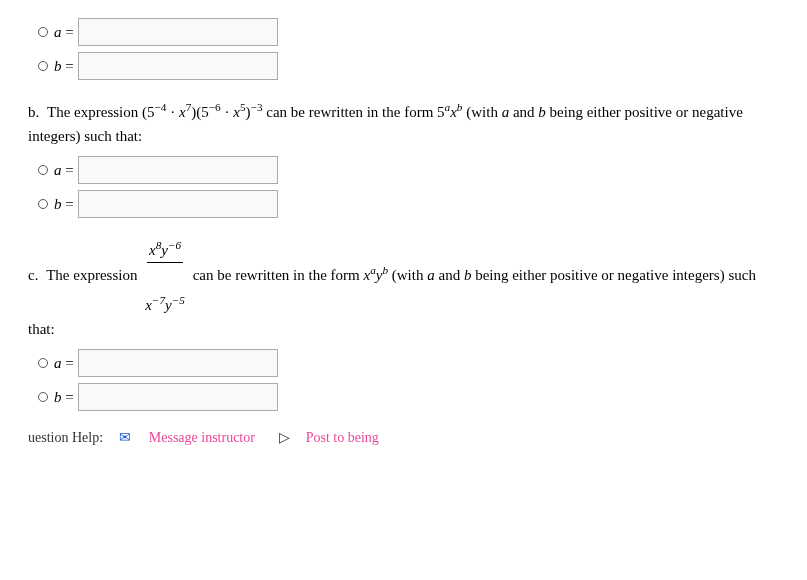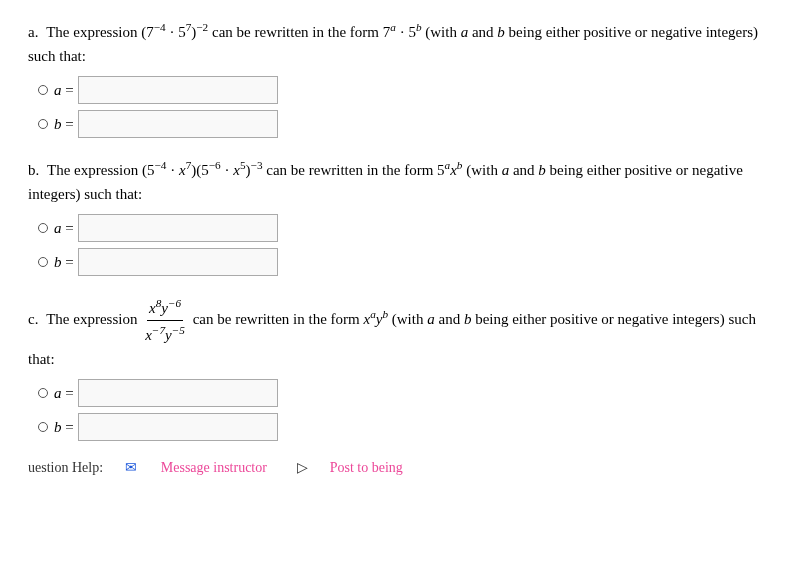--- a/index.html
+++ b/index.html
@@ -46,21 +46,21 @@
       width: 200px;
       padding: 2px 6px;
       font-size: 14px;
     }
     .footer {
       margin-top: 12px;
       font-size: 14px;
       color: #333;
       display: flex;
       align-items: center;
-      gap: 22px;
+      gap: 16px;
     }
     .footer-link {
       color: #ec4899;
       text-decoration: none;
       cursor: pointer;
     }
     .footer-icon {
       display: inline-block;
       margin-right: 2px;
       color: #1a56db;
@@ -71,36 +71,29 @@
       font-weight: normal;
       margin-right: 4px;
     }
     .fraction {
       display: inline-flex;
       flex-direction: column;
       align-items: center;
       vertical-align: middle;
       margin: 0 2px;
       font-style: italic;
+      gap: 28px;
     }
     .fraction .num { border-bottom: 1px solid #000; padding: 0 2px; }
     .fraction .den { padding: 0 2px; }
   </style>
 </head>
 <body>
 
 <div class="problem">
-  <div class="problem-text">
-    <span class="section-label">a. </span>The expression
-    <span>
-      (7<sup>−4</sup> · 5<sup>7</sup>)<sup>−2</sup>
-    </span>
-    can be rewritten in the form 7<sup><i>a</i></sup> · 5<sup><i>b</i></sup> (with <i>a</i> and <i>b</i> being either positive
-    or negative integers) such that:
-  </div>
   <div class="input-row">
     <span class="radio-dot"></span>
     <span class="label-text"><i>a</i> =</span>
     <input class="answer-input" type="text" value="" style="">
   </div>
   <div class="input-row">
     <span class="radio-dot"></span>
     <span class="label-text"><i>b</i> =</span>
     <input class="answer-input" type="text" value="" style="">
   </div>

